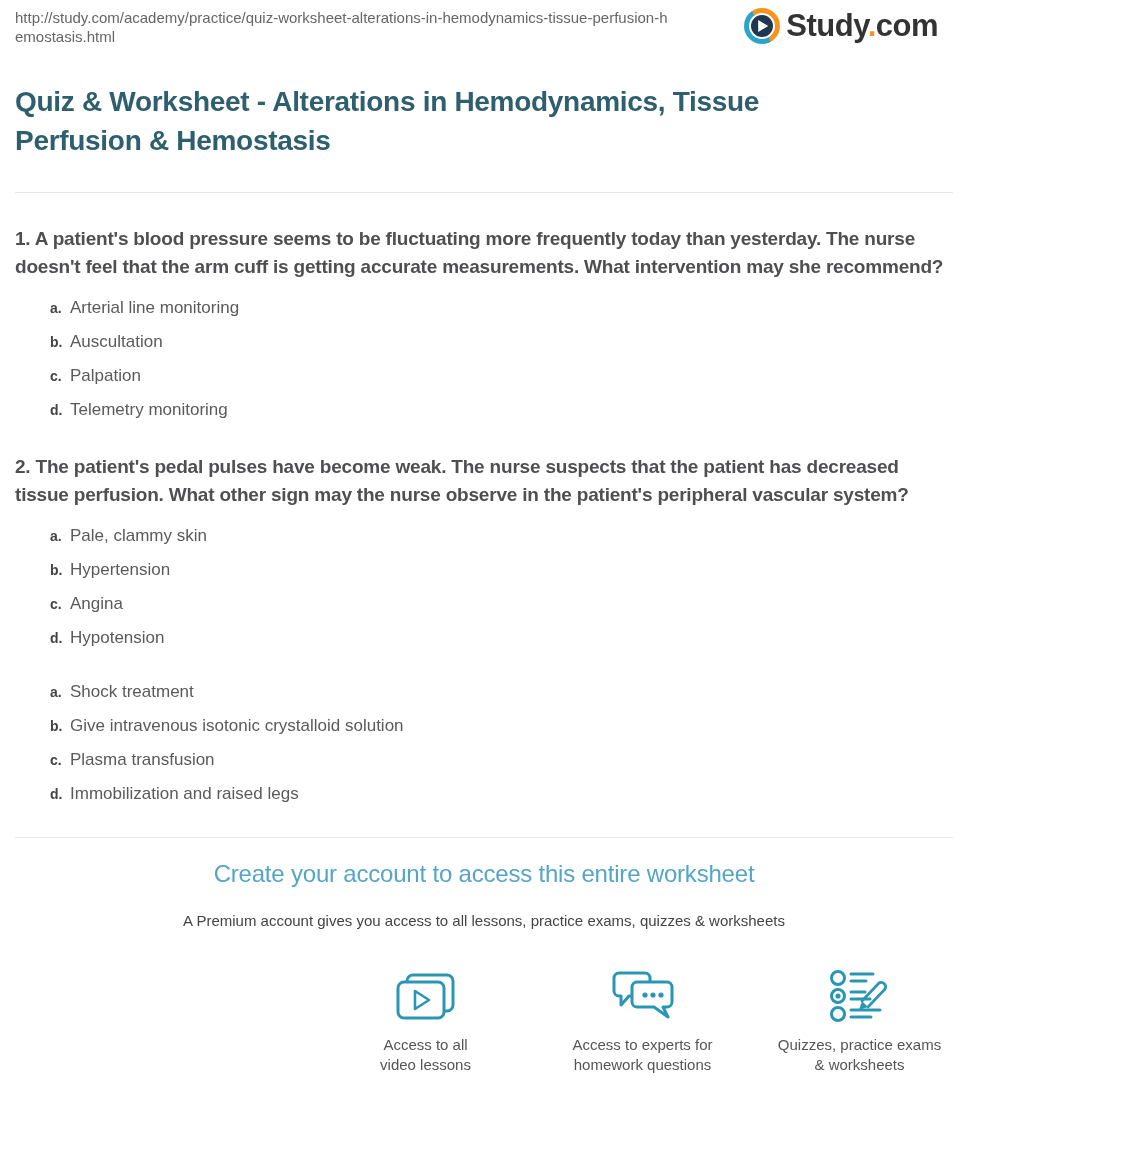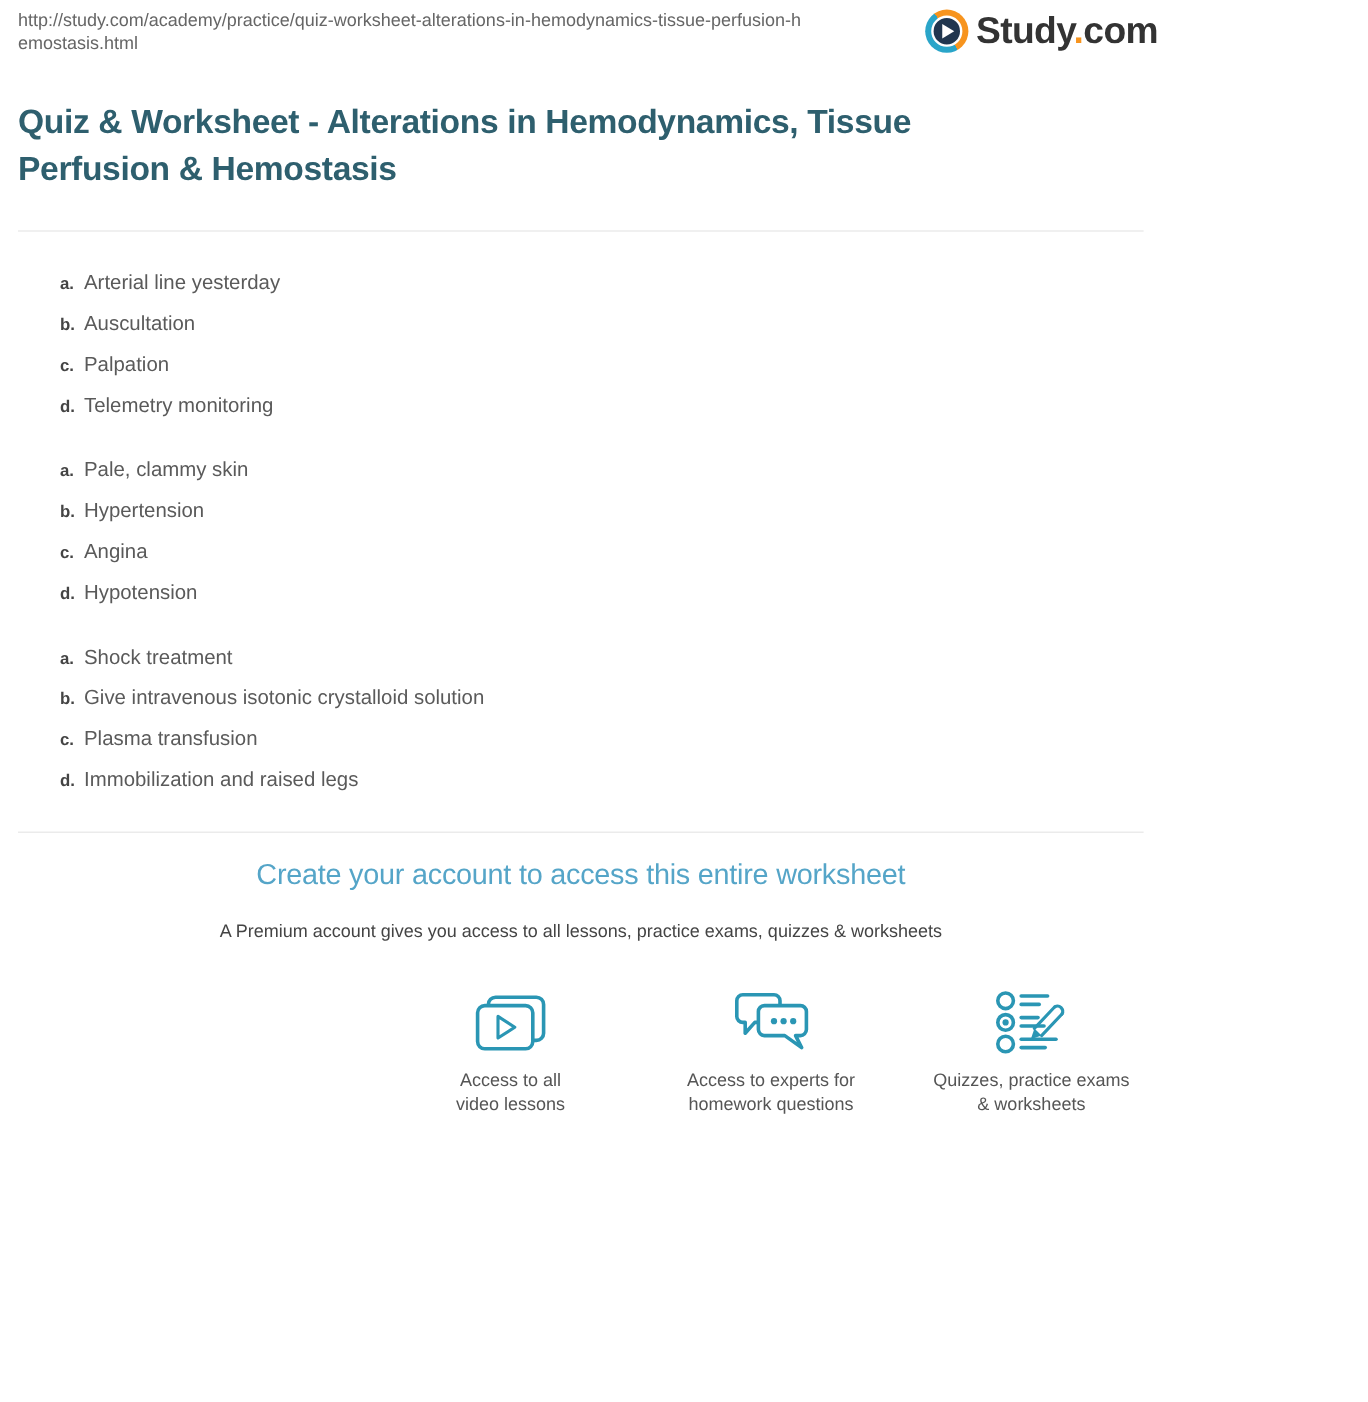--- a/index.html
+++ b/index.html
@@ -9,21 +9,21 @@
     font-family:"Liberation Sans", sans-serif; color:#555;
   }
   .page { width:968px; position:relative; padding-bottom:28px; }
 
   
   .header { position:relative; padding:8px 15px 0 15px; min-height:56px; }
   .url-text {
     max-width:655px; font-size:15px; line-height:19px; color:#666;
     overflow-wrap:break-word; word-break:break-all;
   }
-  .logo { position:absolute; top:8px; right:3px; display:flex; align-items:center; cursor:pointer; }
+  .logo { position:absolute; top:8px; right:30px; display:flex; align-items:center; cursor:pointer; }
   .logo-mark { width:36px; height:36px; border-radius:50%;
     background:conic-gradient(from -35deg, #f7941e 0 185deg, #2aa5c9 185deg 360deg);
     position:relative; margin-right:6px; }
   .logo-mark .inner { position:absolute; inset:5px; background:#21364f; border:2px solid #fff; border-radius:50%; }
   .logo-mark .tri { position:absolute; top:50%; left:50%; transform:translate(-38%,-50%);
     width:0; height:0; border-top:6px solid transparent; border-bottom:6px solid transparent; border-left:10px solid #fff; }
   .logo-text { font-size:31px; font-weight:700; color:#333; letter-spacing:-0.5px; }
   .logo-text .dot { color:#f7941e; }
 
   
@@ -67,41 +67,43 @@
       </div>
       <div class="logo-text"><span>Study</span><span class="dot">.</span><span>com</span></div>
     </div>
   </div>
 
   <h1 class="page-title">Quiz &amp; Worksheet - Alterations in Hemodynamics, Tissue Perfusion &amp; Hemostasis</h1>
 
   <hr class="divider">
 
   <div class="question">
+    <div class="question-text">1. A patient's blood pressure seems to be fluctuating more frequently today than yesterday. The nurse doesn't feel that the arm cuff is getting accurate measurements. What intervention may she recommend?</div>
     <div class="choices">
       <div class="choice">
         <span class="choice-letter">a.</span>
-        <span class="choice-text">Arterial line yesterday</span>
+        <span class="choice-text">Arterial line monitoring</span>
       </div>
       <div class="choice">
         <span class="choice-letter">b.</span>
         <span class="choice-text">Auscultation</span>
       </div>
       <div class="choice">
         <span class="choice-letter">c.</span>
         <span class="choice-text">Palpation</span>
       </div>
       <div class="choice">
         <span class="choice-letter">d.</span>
         <span class="choice-text">Telemetry monitoring</span>
       </div>
     </div>
   </div>
 
   <div class="question">
+    <div class="question-text">2. The patient's pedal pulses have become weak. The nurse suspects that the patient has decreased tissue perfusion. What other sign may the nurse observe in the patient's peripheral vascular system?</div>
     <div class="choices">
       <div class="choice">
         <span class="choice-letter">a.</span>
         <span class="choice-text">Pale, clammy skin</span>
       </div>
       <div class="choice">
         <span class="choice-letter">b.</span>
         <span class="choice-text">Hypertension</span>
       </div>
       <div class="choice">

